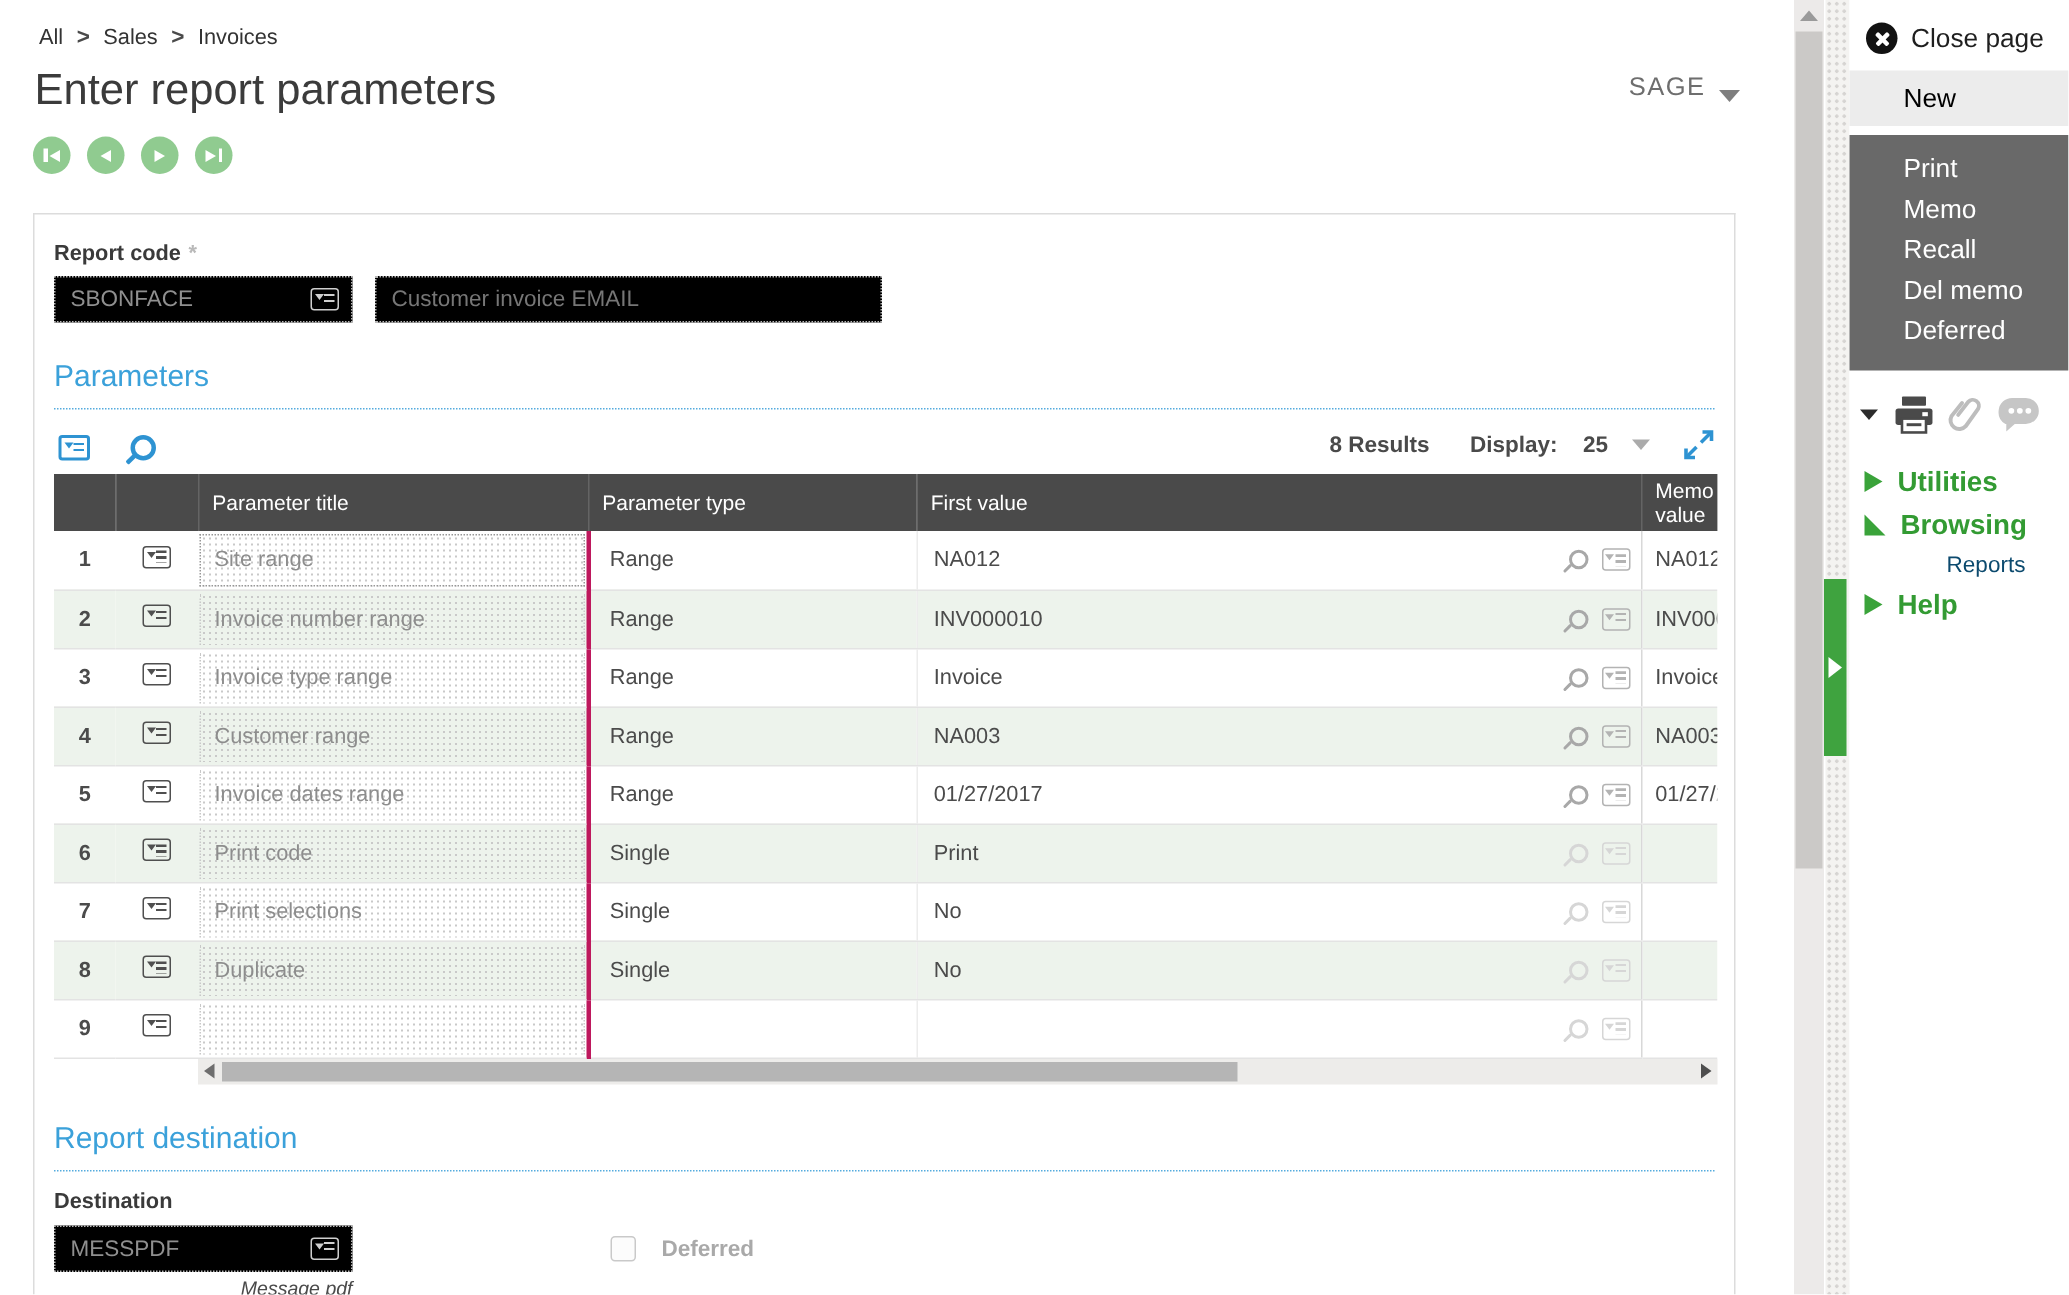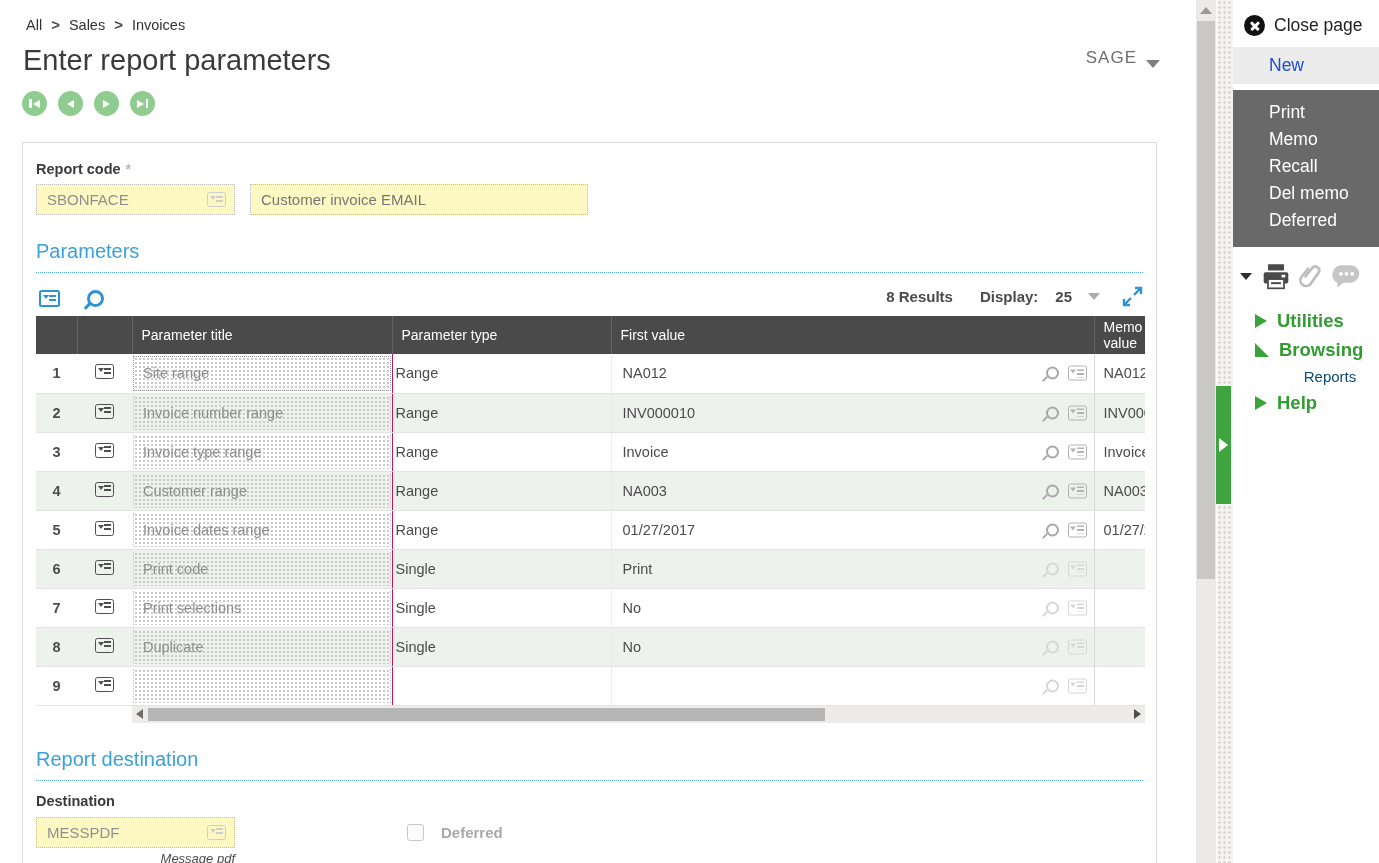--- a/index.html
+++ b/index.html
@@ -34,21 +34,21 @@
   .vbar { width:2.5px; height:9px; background:#fff; }
 
   
   .form { position:absolute; left:22px; top:142px; width:1135px; height:721px;
     border:1px solid #dcdcdc; border-bottom:none; background:#fff; padding:12px 13px 0 13px; }
 
   .field-label { font-size:14.5px; font-weight:bold; color:#3a3a3a; margin-top:6px; }
   .star { color:#b9b9b9; font-weight:bold; margin-left:5px; }
   .fieldrow { display:flex; gap:15px; margin-top:7px; }
   .fld { border:1px dotted #b9b9b9; height:31px; display:flex; align-items:center;
-    justify-content:space-between; padding:0 8px 0 10px; font-size:15px; color:#8f8f8f; background:#fef9c3; }
+    justify-content:space-between; padding:0 8px 0 10px; font-size:15px; color:#8f8f8f; background:#000000; }
   .fld.w-code { width:199px; }
   .fld.w-desc { width:338px; color:#767676; }
 
   .sect { margin-top:25px; color:#3ba1da; font-size:20px; border-bottom:1px dotted #55abde; padding-bottom:9px; }
 
   .gridbar { display:flex; justify-content:space-between; align-items:flex-end; margin-top:13px;font-weight:bold; }
   .gridbar-left { display:flex; align-items:center; gap:27px; padding-left:3px; }
   .gridbar-right { display:flex; align-items:center; font-size:15px; color:#4a4a4a; }
   .gridbar-right .disp { margin-left:27px; }
   .gridbar-right .dispval { margin-left:17px; }
@@ -83,21 +83,21 @@
     vertical-align:middle; }
   .grid tbody tr:nth-child(even) { background:#edf3ec; }
   .c-num { text-align:center; font-size:12.5px; font-weight:600; color:#2e2e2e; }
   .c-ico { text-align:center; }
   .c-title { padding:2px 1px; }
   .titlebox { height:100%; display:flex; align-items:center; padding:0 9px; color:#8d8d8d;
     border-left:1px dotted #c8c8c8; border-right:1px dotted #c8c8c8;
     background-image:radial-gradient(circle, #c9c9c9 0.8px, transparent 0.95px); background-size:4px 4px;
     overflow:hidden; white-space:nowrap; }
   .titlebox.focus { border:1px dotted #979797; }
-  .c-type { padding-left:3px; border-left:1px solid #be185d; }
+  .c-type { padding-left:13px; border-left:3px solid #be185d; }
   .c-first { padding-left:11px; border-left:1px solid #ececec; position:relative;
     overflow:hidden; white-space:nowrap; }
   .c-final { padding-left:9px; border-left:1px solid #d8d8d8; overflow:hidden; white-space:nowrap; }
   .cellicons { position:absolute; right:7px; top:50%; transform:translateY(-50%);
     display:flex; gap:9px; align-items:center; }
   tr.dim .cellicons .mag, tr.dim .cellicons .card-icon { color:#d6d6d6; }
   .cellicons .card-icon { color:#b3b3b3; }
 
   
   .hscroll { position:relative; margin-left:96px; width:1013px; height:17px; background:#edecea; }
@@ -128,29 +128,29 @@
   .handle .arr { width:0; height:0; border-left:9px solid #fff; border-top:7px solid transparent; border-bottom:7px solid transparent; }
 
   .panel { position:absolute; left:1233px; top:0; width:146px; height:762px; background:#fff; }
   .close-row { display:flex; align-items:center; gap:9px; padding:15px 4px 0 11px;
     font-size:17.5px; color:#1f1f1f; cursor:pointer; }
   .xcirc { width:21px; height:21px; border-radius:50%; background:#121212; position:relative; flex:0 0 auto; }
   .xcirc::before, .xcirc::after { content:""; position:absolute; left:50%; top:50%;
     width:11px; height:2.6px; background:#fff; border-radius:1px; }
   .xcirc::before { transform:translate(-50%,-50%) rotate(45deg); }
   .xcirc::after  { transform:translate(-50%,-50%) rotate(-45deg); }
-  .btn-new { margin-top:11px; height:37px; background:#ececec; color:#1d4ed8; font-size:17.5px;
+  .btn-new { margin-top:11px; height:37px; background:#ececec; color:#000000; font-size:17.5px;
     line-height:37px; padding-left:36px; cursor:pointer; }
   .actions { margin-top:6px; background:#696969; padding:9px 0 13px 36px; }
   .actions .act { color:#fff; font-size:17.5px; line-height:27px; cursor:pointer; }
   .tools { margin-top:14px; display:flex; align-items:center; gap:5px; padding-left:7px; }
   .tools .tcaret { width:0; height:0; border-left:6px solid transparent; border-right:6px solid transparent;
     border-top:7px solid #2c2c2c; margin-right:3px; cursor:pointer; }
   .tools svg { cursor:pointer; }
-  .nav { margin-top:19px; padding-left:10px;margin-left:12px; }
+  .nav { margin-top:19px; padding-left:10px; }
   .nav-item { display:flex; align-items:center; gap:10px; color:#339b33; font-weight:bold;
     font-size:18.5px; margin-bottom:7px; cursor:pointer; }
   .arr-r { width:0; height:0; border-left:12px solid #3aa33a; border-top:7.5px solid transparent; border-bottom:7.5px solid transparent; }
   .arr-exp { width:0; height:0; border-left:14px solid #3aa33a; border-top:14px solid transparent; }
   .nav-sub { margin:0 0 7px 26px; color:#0c4a6e; font-size:15px; font-weight:400; cursor:pointer;text-align:center; }
 </style>
 </head>
 <body>
 
 <div class="stage">

